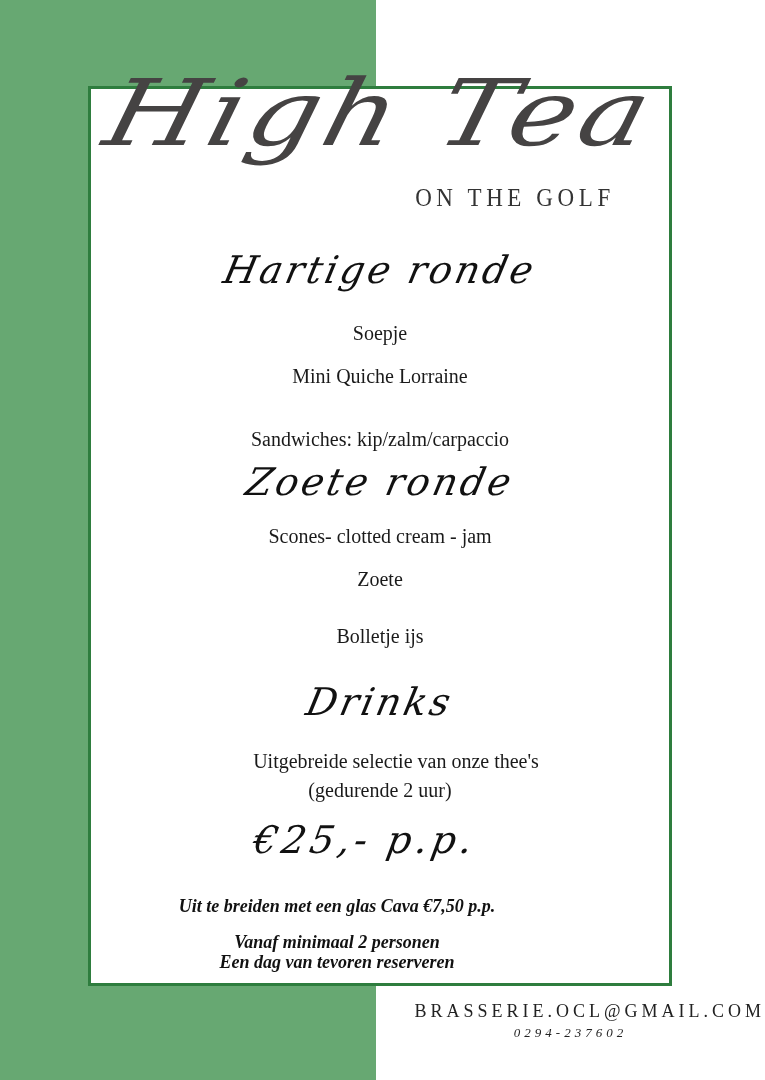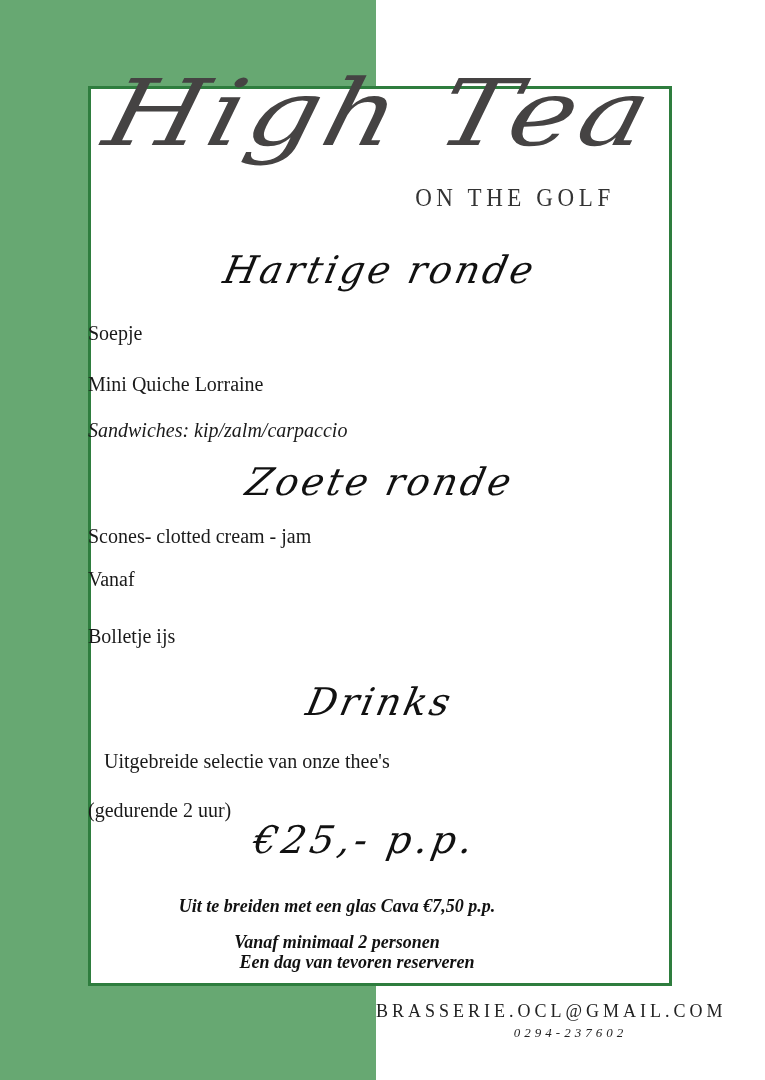--- a/index.html
+++ b/index.html
@@ -72,20 +72,21 @@
     font-size: 38px;
     color: #111111;
     letter-spacing: 3px;
     transform: skewX(-12deg);
     white-space: nowrap;
   }
   .menu-line {
     position: absolute;
     left: 88px;
     width: 584px;
+    text-align: center;
     font-family: "Liberation Serif", serif;
     font-size: 20px;
     color: #1a1a1a;
     white-space: nowrap;
   }
   .price {
     position: absolute;
     left: 88px;
     width: 584px;
     text-align: center;
@@ -109,21 +110,21 @@
     font-weight: bold;
     font-size: 18px;
     color: #111111;
     white-space: nowrap;
   }
   .contact-email {
     position: absolute;
     left: 376px;
     top: 1001px;
     width: 389px;
-    text-align: left;
+    text-align: right;
     font-family: "Liberation Serif", serif;
     font-size: 18px;
     letter-spacing: 4px;
     color: #222222;
     white-space: nowrap;
   }
   .contact-phone {
     position: absolute;
     left: 376px;
     top: 1025px;
@@ -142,32 +143,32 @@
 
 <div class="green-column"></div>
 
 <div class="menu-card"></div>
 
 <div class="title-script">High Tea</div>
 <div class="subtitle">ON THE GOLF</div>
 
 <div class="section-title" style="top:248px;">Hartige ronde</div>
 <div class="menu-line" style="top:322px;">Soepje</div>
-<div class="menu-line" style="top:365px;margin-top:8px;">Mini Quiche Lorraine</div>
-<div class="menu-line" style="top:419px;font-style:italic;">Sandwiches: kip/zalm/carpaccio</div>
+<div class="menu-line" style="top:365px;">Mini Quiche Lorraine</div>
+<div class="menu-line" style="top:428px;">Sandwiches: kip/zalm/carpaccio</div>
 
 <div class="section-title" style="top:460px;">Zoete ronde</div>
 <div class="menu-line" style="top:525px;">Scones- clotted cream - jam</div>
-<div class="menu-line" style="top:568px;">Vanaf</div>
+<div class="menu-line" style="top:568px;">Zoete</div>
 <div class="menu-line" style="top:612px;margin-top:13px;">Bolletje ijs</div>
 
 <div class="section-title" style="top:680px;">Drinks</div>
 <div class="menu-line" style="top:750px;margin-left:16px;">Uitgebreide selectie van onze thee's</div>
-<div class="menu-line" style="top:799px;">(gedurende 2 uur)</div>
+<div class="menu-line" style="top:779px;">(gedurende 2 uur)</div>
 
 <div class="price" style="top:818px;">€25,- p.p.</div>
 
 <div class="note-line" style="top:896px;">Uit te breiden met een glas Cava €7,50 p.p.</div>
 <div class="note-line" style="top:924px;margin-top:8px;">Vanaf minimaal 2 personen</div>
-<div class="note-line" style="top:952px;padding-left:20px;">Een dag van tevoren reserveren</div>
+<div class="note-line" style="top:952px;">Een dag van tevoren reserveren</div>
 
 <div class="contact-email">BRASSERIE.OCL@GMAIL.COM</div>
 <div class="contact-phone">0294-237602</div>
 
 </body></html>

